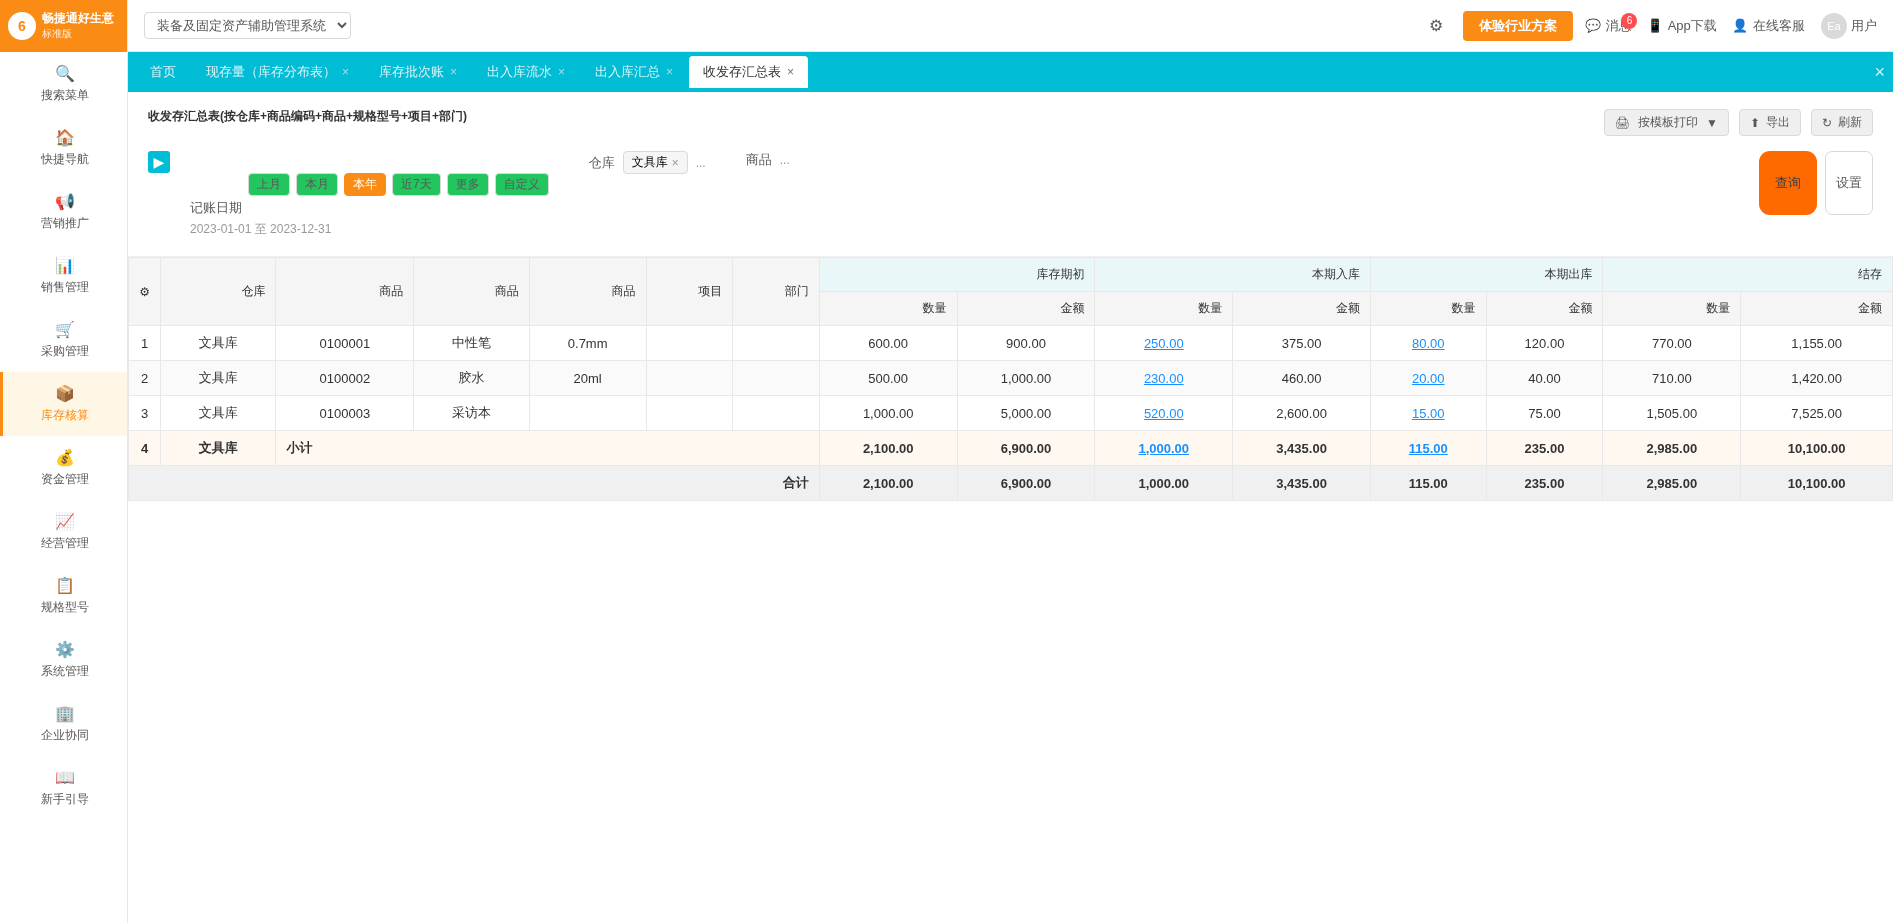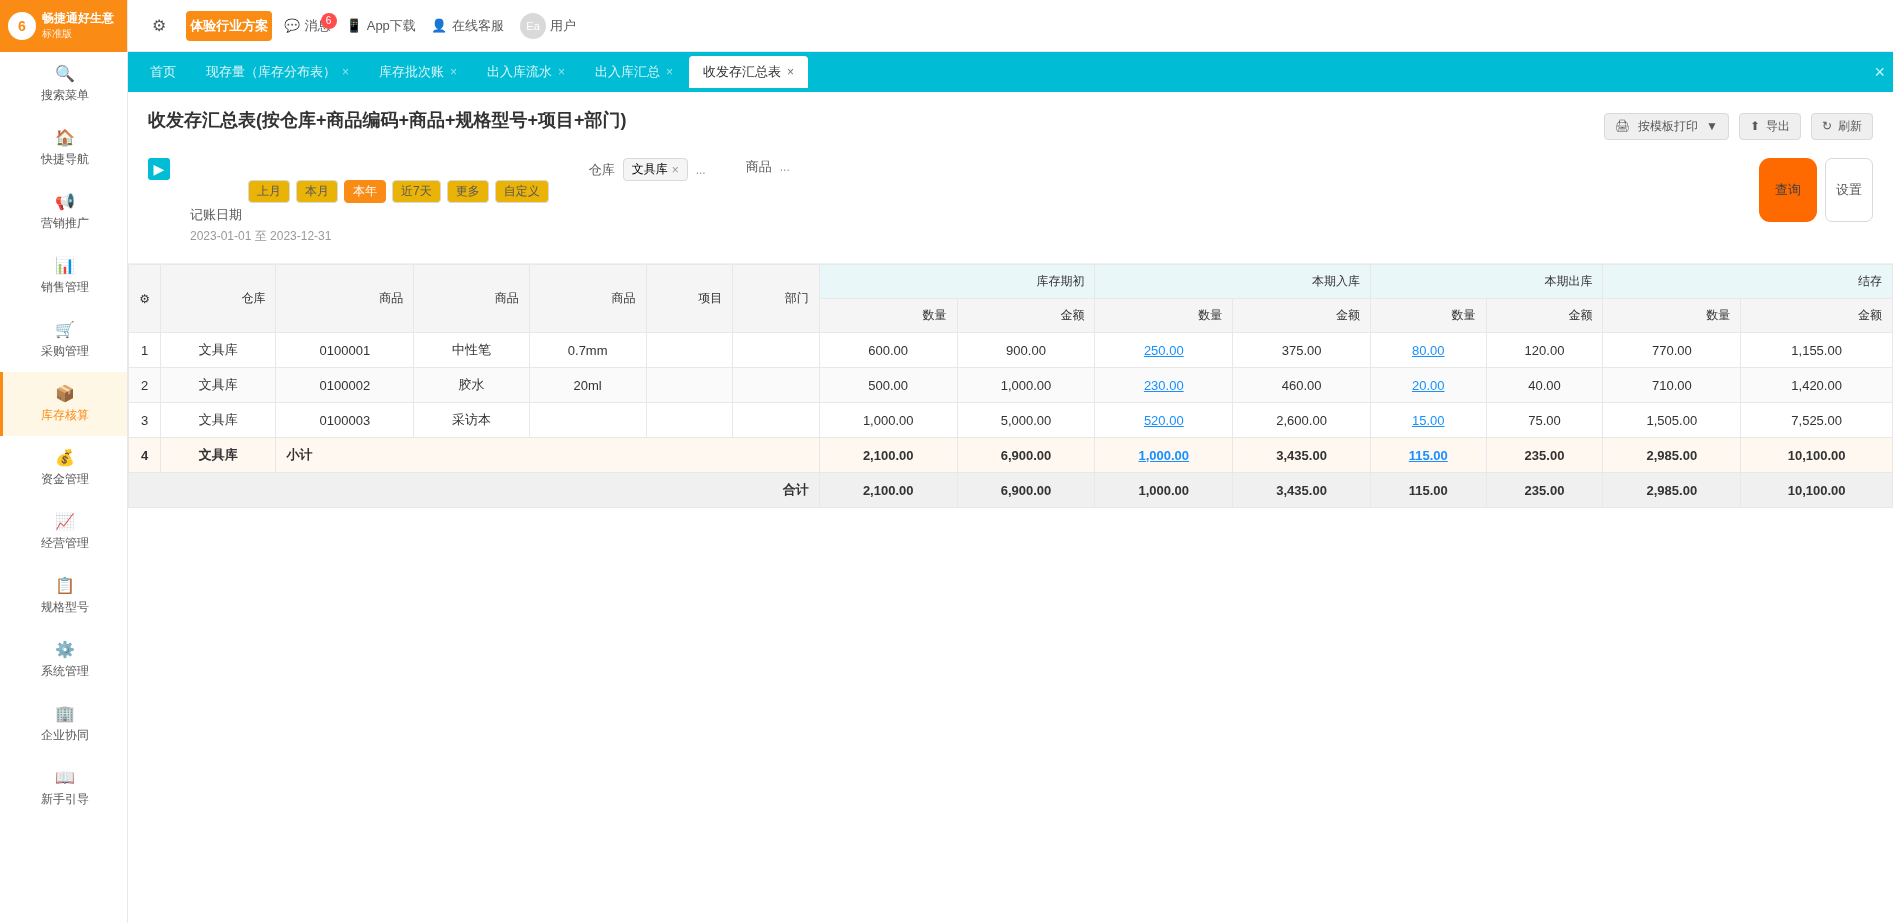--- a/index.html
+++ b/index.html
@@ -16,41 +16,41 @@
     .sidebar-item-icon { font-size: 16px; }
 
     
     .main { flex: 1; display: flex; flex-direction: column; overflow: hidden; }
 
     
     .topbar { background: #fff; height: 52px; display: flex; align-items: center; padding: 0 16px; gap: 12px; border-bottom: 1px solid #e8e8e8; }
     .topbar-title { font-size: 13px; color: #595959; flex: 1; }
     .topbar-title select { border: 1px solid #d9d9d9; border-radius: 4px; padding: 4px 8px; font-size: 13px; color: #595959; background: #fff; }
     .topbar-gear { color: #595959; cursor: pointer; font-size: 16px; padding: 4px 8px; }
-    .topbar-btn { background: #fa8c16; color: #fff; border: none; border-radius: 4px; padding: 6px 4px; font-size: 13px; cursor: pointer; font-weight: bold; }
+    .topbar-btn { background: #fa8c16; color: #fff; border: none; border-radius: 4px; padding: 6px 16px; font-size: 13px; cursor: pointer; font-weight: bold; }
     .topbar-actions { display: flex; align-items: center; gap: 16px; color: #595959; font-size: 13px; }
     .topbar-badge { position: relative; display: inline-block; }
     .badge-dot { position: absolute; top: -4px; right: -6px; background: #ff4d4f; color: #fff; border-radius: 50%; font-size: 10px; width: 16px; height: 16px; display: flex; align-items: center; justify-content: center; }
     .topbar-action-item { display: flex; align-items: center; gap: 4px; cursor: pointer; }
     .user-avatar { width: 26px; height: 26px; background: #d9d9d9; border-radius: 50%; display: flex; align-items: center; justify-content: center; font-size: 11px; color: #fff; }
 
     
     .tabbar { background: #00bcd4; display: flex; align-items: center; padding: 0 8px; height: 40px; gap: 2px; }
     .tab { display: flex; align-items: center; padding: 0 14px; height: 32px; border-radius: 4px 4px 0 0; cursor: pointer; font-size: 13px; gap: 6px; color: rgba(255,255,255,0.85); background: transparent; }
     .tab.active { background: #fff; color: #333; border-radius: 4px 4px 0 0; }
     .tab-close { font-size: 12px; opacity: 0.7; cursor: pointer; }
     .tabbar-close-btn { margin-left: auto; color: #fff; font-size: 18px; cursor: pointer; opacity: 0.8; }
 
     
     .content { flex: 1; background: #fff; overflow-y: auto; padding: 0; }
 
     
     .page-header { padding: 16px 20px 10px 20px; border-bottom: 1px solid #f0f0f0; }
-    .page-title { font-size: 18px; font-weight: bold; color: #333; margin-bottom: 12px; }
-    .date-btn { padding: 2px 8px; border: 1px solid #d9d9d9; border-radius: 4px; cursor: pointer; font-size: 12px; color: #595959; background: #eab308; }
+    .page-title { font-size: 12px; font-weight: bold; color: #333; margin-bottom: 12px; }
+    .date-btn { padding: 2px 8px; border: 1px solid #d9d9d9; border-radius: 4px; cursor: pointer; font-size: 12px; color: #595959; background: #22c55e; }
     .date-btn.active { background: #fa8c16; color: #fff; border-color: #fa8c16; }
     .date-range { font-size: 12px; color: #999; margin-top: 2px; }
     .warehouse-tag { display: flex; align-items: center; background: #f5f5f5; border: 1px solid #d9d9d9; border-radius: 4px; padding: 2px 8px; font-size: 12px; gap: 4px; }
     .warehouse-tag-close { cursor: pointer; color: #999; font-size: 12px; }
     .filter-more { color: #999; font-size: 12px; cursor: pointer; }
     .search-btn { background: #ff6a00; color: #404040; border: none; border-radius: 11px; padding: 5px 16px; font-size: 13px; cursor: pointer; }
     .settings-btn { border: 1px solid #d9d9d9; background: #fff; color: #595959; border-radius: 7px; padding: 22px 10px; font-size: 13px; cursor: pointer; }
     .expand-btn { color: #00bcd4; font-size: 12px; cursor: pointer; background: none; border: none; }
 
     
@@ -134,20 +134,25 @@
   </div>
   <div class="sidebar-item">
     <span class="sidebar-item-icon">📖</span>
     <span>新手引导</span>
   </div>
 </div>
 
 <div class="main">
 
   <div class="topbar">
+    <div class="topbar-title">
+      <select>
+        <option>装备及固定资产辅助管理系统</option>
+      </select>
+    </div>
     <span class="topbar-gear">⚙</span>
     <button class="topbar-btn">体验行业方案</button>
     <div class="topbar-actions">
       <div class="topbar-action-item topbar-badge">
         <span>💬</span>
         <span>消息</span>
         <span class="badge-dot">6</span>
       </div>
       <div class="topbar-action-item">
         <span>📱</span>

